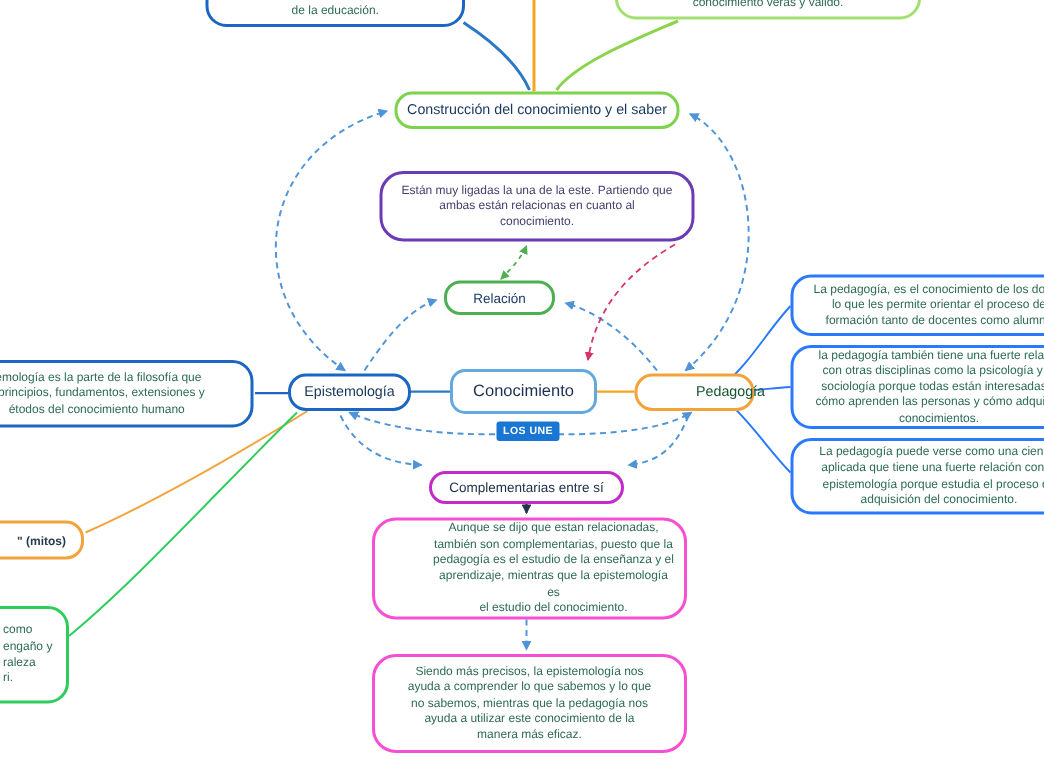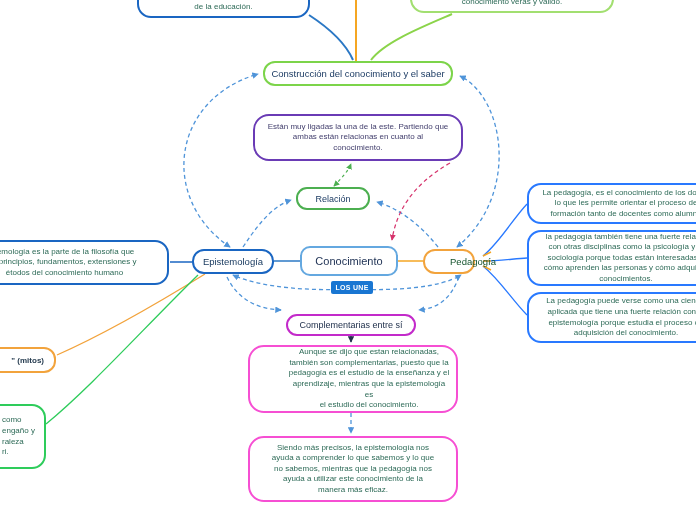--- a/index.html
+++ b/index.html
@@ -11,21 +11,21 @@
   .note{font-size:8px;line-height:1.32;color:#2d6a57;white-space:pre-line;padding:3px 6px;}
   .label{font-weight:normal;color:#16365f;}
   
   .n-tl{left:137px;top:-32px;width:173px;height:50px;border:2px solid #1a66c2;align-items:flex-end;padding-bottom:3px;}
   .n-tr{left:410px;top:-34px;width:204px;height:47px;border:2px solid #a2df70;align-items:flex-end;padding-bottom:3px;}
   .n-constr{left:263px;top:61px;width:190px;height:25px;border:2px solid #7cd44a;border-radius:12px;font-size:9.5px;}
   .n-purple{left:253px;top:114px;width:210px;height:47px;border:2px solid #6a3bb5;border-radius:16px;color:#44406e;}
   .n-rel{left:296px;top:187px;width:74px;height:23px;border:2px solid #4caf50;border-radius:11px;font-size:9px;}
   .n-epi{left:192px;top:249px;width:82px;height:25px;border:2px solid #1a66c2;border-radius:12px;font-size:9.5px;color:#14365c;}
   .n-cono{left:300px;top:246px;width:98px;height:30px;border:2px solid #64a8e0;border-radius:10px;font-size:11px;color:#1c2f52;}
-  .n-ped{left:423px;top:249px;width:52px;height:25px;border:2px solid #f2a33c;border-radius:12px;font-size:9.5px;color:#14532d;padding-left:48px;}
+  .n-ped{left:423px;top:249px;width:80px;height:25px;border:2px solid #f2a33c;border-radius:12px;font-size:9.5px;color:#14532d;padding-left:48px;}
   .n-une{left:331px;top:281px;width:42px;height:13px;background:#1976d2;border-radius:2px;
          color:#ffffff;font-size:7px;font-weight:bold;letter-spacing:.3px;}
   .n-comp{left:286px;top:314px;width:130px;height:22px;border:2px solid #c32aca;border-radius:11px;font-size:9px;color:#22324d;}
   .n-left{left:-40px;top:240px;width:209px;height:45px;border:2px solid #1a66c2;}
   .n-r1{left:527px;top:183px;width:198px;height:41px;border:2px solid #2979ff;}
   .n-r2{left:527px;top:230px;width:198px;height:56px;border:2px solid #2979ff;}
   .n-r3{left:527px;top:292px;width:198px;height:51px;border:2px solid #2979ff;}
   .n-mit{left:-32px;top:347px;width:88px;height:26px;border:2px solid #f2a33c;border-radius:12px;
          justify-content:flex-end;padding-right:10px;font-size:8px;font-weight:bold;color:#253b4f;}
   .n-grn{left:-68px;top:404px;width:114px;height:65px;border:2px solid #2ecc5b;

